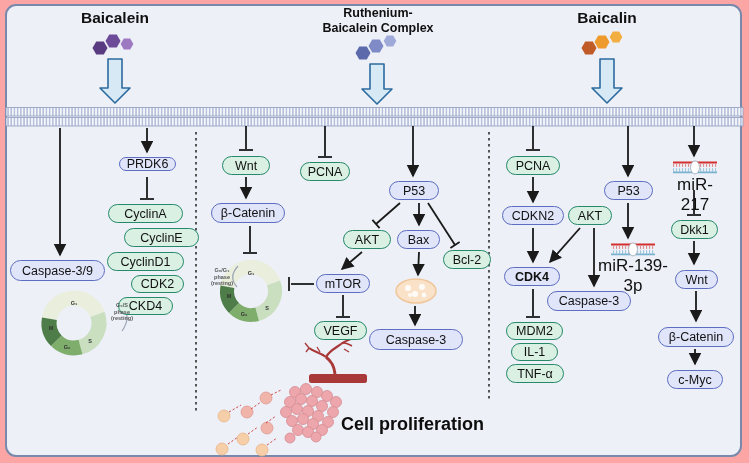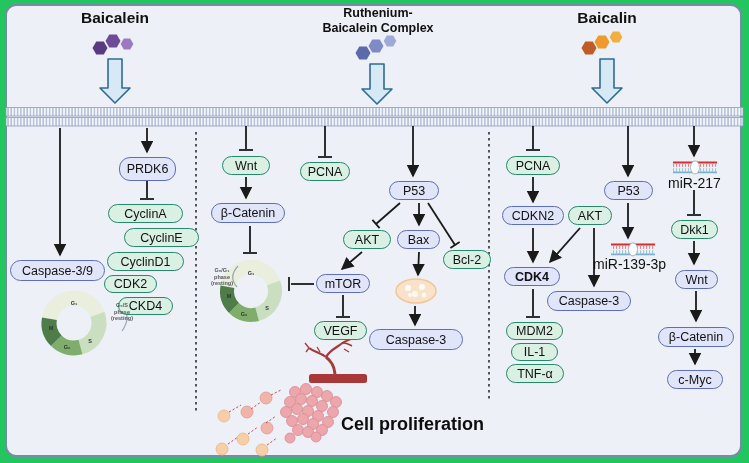--- a/index.html
+++ b/index.html
@@ -1,28 +1,28 @@
 <!DOCTYPE html>
 <html><head>
 <meta charset="utf-8">
 <style>
   html,body{margin:0;padding:0;background:#fff;}
-  .canvas{position:relative;width:749px;height:463px;background:#22c55e;
+  .canvas{position:relative;width:749px;height:463px;background:#fca5a5;
           font-family:"Liberation Sans",sans-serif;overflow:hidden;}
   .panel{position:absolute;left:5px;top:4px;width:737px;height:453px;box-sizing:border-box;
          background:#edf0f7;border:2px solid #7889ac;border-radius:11px;}
   svg.overlay{position:absolute;left:0;top:0;z-index:2;}
   .node{position:absolute;box-sizing:border-box;display:flex;align-items:center;justify-content:center;
         border-radius:11px;font-size:12.5px;color:#111;white-space:nowrap;z-index:3;}
   .green{background:#d9f0e3;border:1.6px solid #25896a;}
   .lav{background:#e1e5f9;border:1.6px solid #5d6ec2;}
   .hdr{position:absolute;font-weight:bold;color:#101010;text-align:center;z-index:3;}
   .hdr-big{font-size:15.5px;}
   .hdr-mid{font-size:12.5px;line-height:1.2;}
-  .mir-label{position:absolute;font-size:14px;color:#111;z-index:3;}
+  .mir-label{position:absolute;font-size:17px;color:#111;text-align:center;z-index:3;}
   .phase{position:absolute;font-size:5.5px;font-weight:bold;line-height:1.2;text-align:center;
          color:#555;width:28px;z-index:3;}
   .prolif{position:absolute;font-size:18px;font-weight:bold;color:#0d0d0d;z-index:3;margin-left:24px;}
 </style>
 </head>
 <body>
 
 <div class="canvas">
   <div class="panel"></div>
 
@@ -236,25 +236,25 @@
   </svg>
 
   <div class="hdr hdr-big" style="left:55px;top:9px;width:120px;">Baicalein</div>
   <div class="hdr hdr-mid" style="left:308px;top:6px;width:140px;">
     <div>Ruthenium-</div>
     <div>Baicalein Complex</div>
   </div>
   <div class="hdr hdr-big" style="left:547px;top:9px;width:120px;">Baicalin</div>
 
   <div class="node lav" style="left:10px;top:260px;width:95px;height:21px;">Caspase-3/9</div>
-  <div class="node lav" style="left:119px;top:157px;width:57px;height:24px;">PRDK6</div>
+  <div class="node lav" style="left:119px;top:157px;width:57px;height:14px;">PRDK6</div>
   <div class="node green" style="left:108px;top:204px;width:75px;height:19px;">CyclinA</div>
   <div class="node green" style="left:124px;top:228px;width:75px;height:19px;">CyclinE</div>
   <div class="node green" style="left:107px;top:252px;width:77px;height:19px;">CyclinD1</div>
-  <div class="node green" style="left:104px;top:275px;width:53px;height:18px;">CDK2</div>
+  <div class="node green" style="left:131px;top:275px;width:53px;height:18px;">CDK2</div>
   <div class="node green" style="left:118px;top:297px;width:55px;height:18px;">CKD4</div>
   <div class="phase" style="left:108px;top:302px;">G₀/S phase (resting)</div>
 
   <div class="node green" style="left:222px;top:156px;width:48px;height:19px;">Wnt</div>
   <div class="node lav" style="left:211px;top:203px;width:74px;height:20px;">β-Catenin</div>
   <div class="node green" style="left:300px;top:162px;width:50px;height:19px;">PCNA</div>
   <div class="node lav" style="left:389px;top:181px;width:50px;height:19px;">P53</div>
   <div class="node green" style="left:343px;top:230px;width:48px;height:19px;">AKT</div>
   <div class="node lav" style="left:397px;top:230px;width:43px;height:19px;">Bax</div>
   <div class="node green" style="left:443px;top:250px;width:48px;height:19px;">Bcl-2</div>

